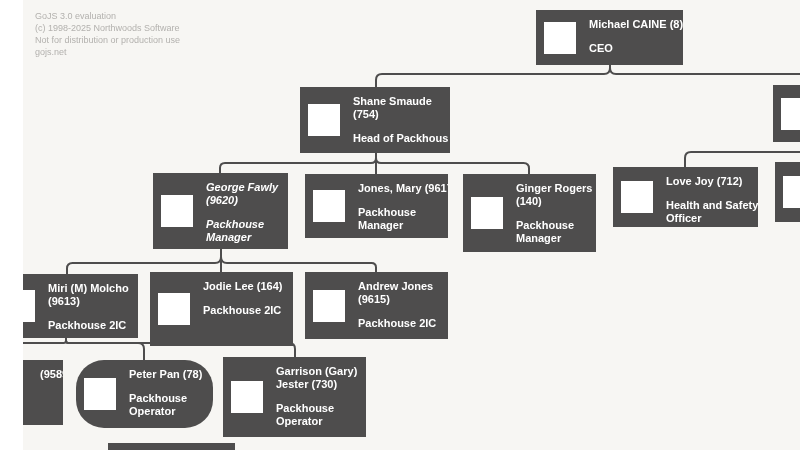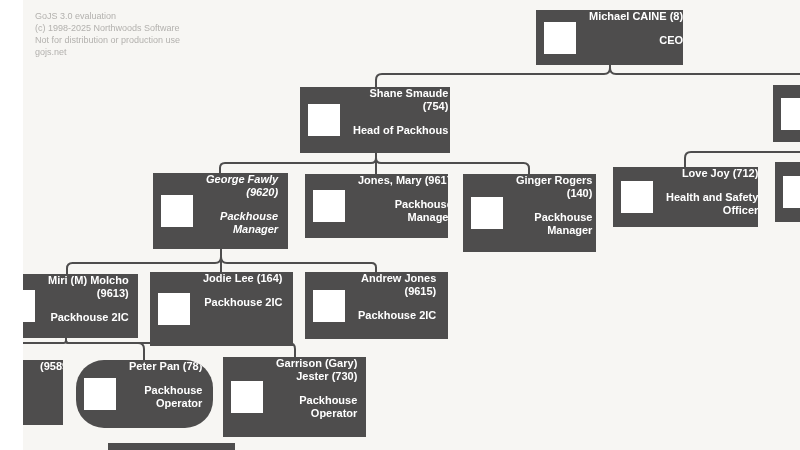--- a/index.html
+++ b/index.html
@@ -11,21 +11,21 @@
   .watermark{
     position:absolute;left:12px;top:10px;color:#b3b1ae;
     font-size:9px;line-height:12px;z-index:3;
   }
   .node{
     position:absolute;background:#4e4d4d;color:#fff;
     display:flex;align-items:center;overflow:hidden;
     font-size:11px;line-height:13px;font-weight:bold;z-index:2;
   }
   .photo{width:32px;height:32px;background:#ffffff;margin-left:8px;flex:none;}
-  .txt{margin-left:13px;align-self:stretch;text-align:right;}
+  .txt{margin-left:13px;align-self:stretch;padding-top:8px;}
   .txt div{white-space:nowrap;}
   .tt{margin-top:11px;}
 </style>
 </head>
 <body>
 
 <div id="stage">
   <div class="watermark">
     <div>GoJS 3.0 evaluation</div>
     <div>(c) 1998-2025 Northwoods Software</div>

